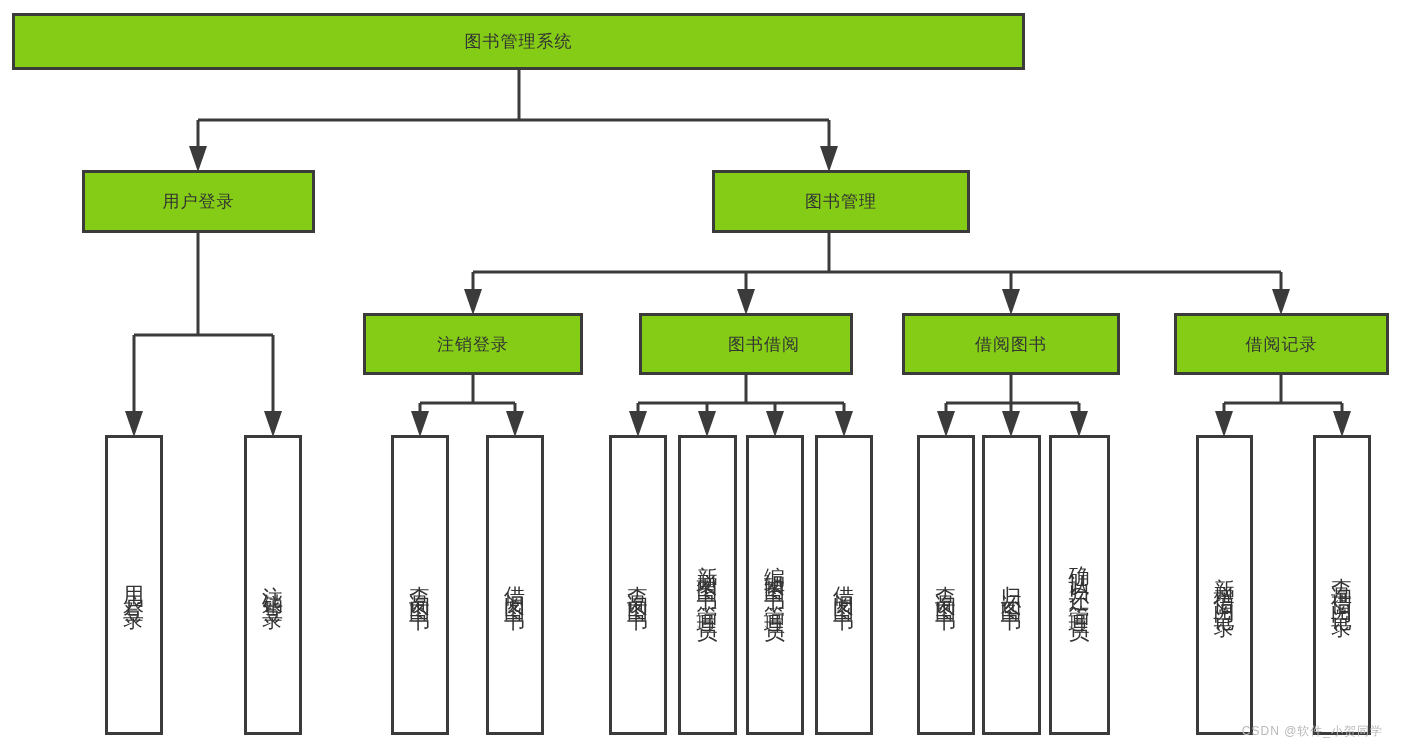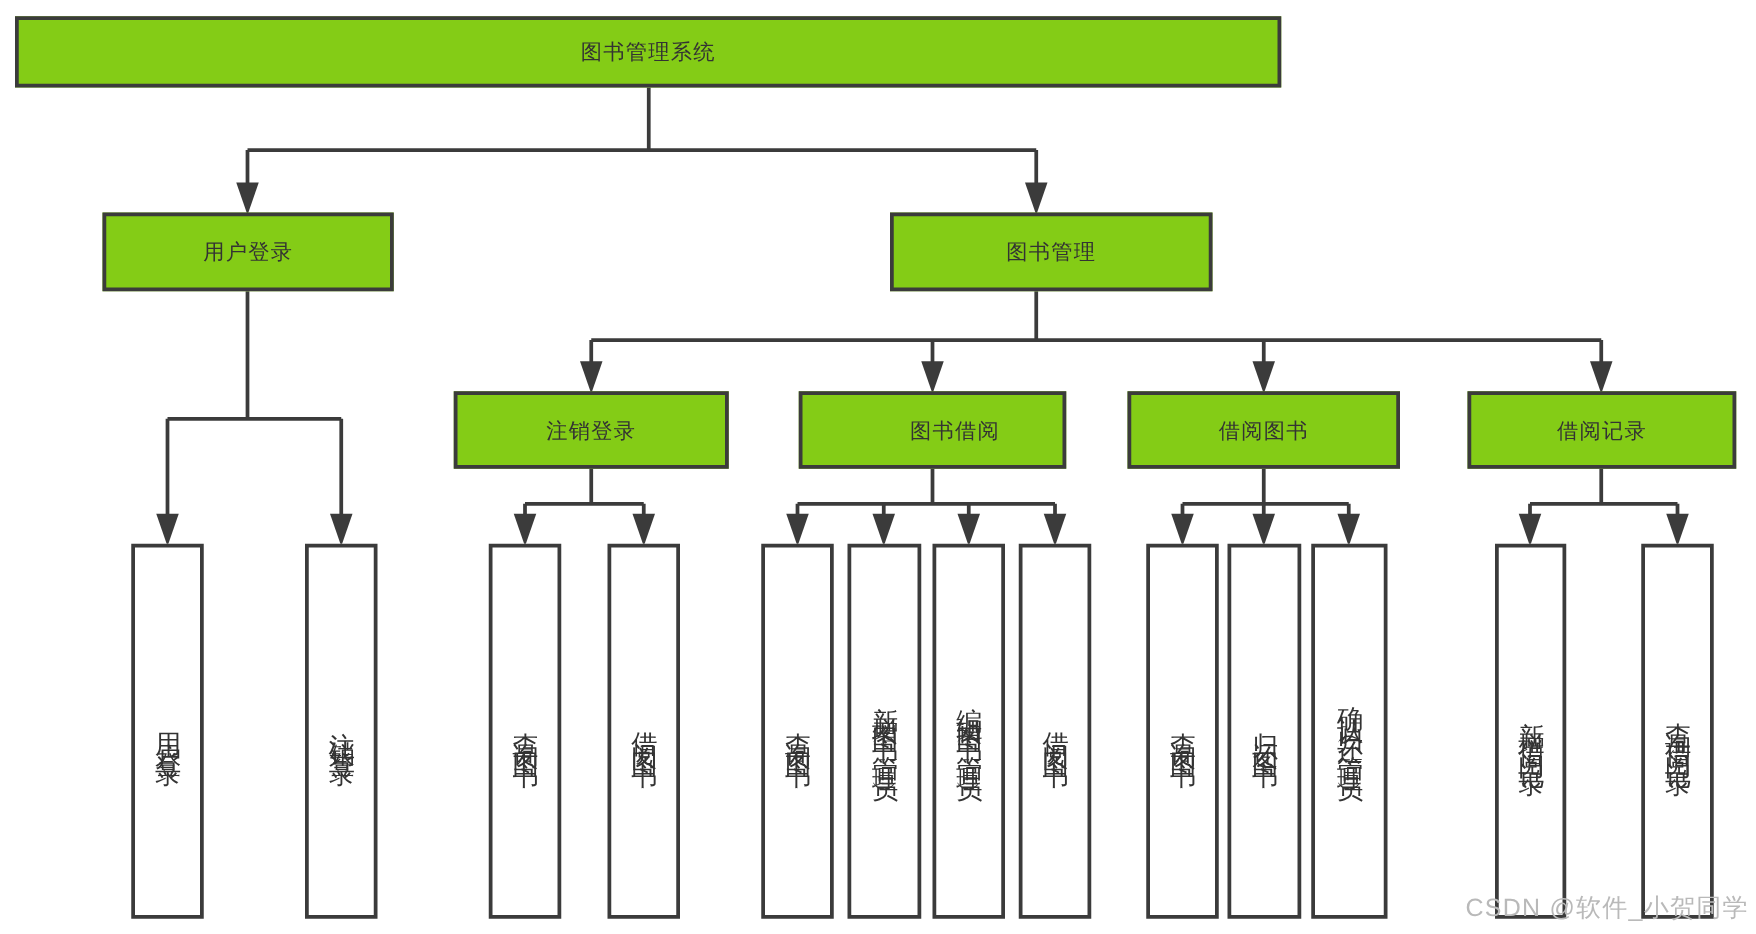--- a/index.html
+++ b/index.html
@@ -26,22 +26,22 @@
     border:3px solid #3b3b3b;
     box-sizing:border-box;
     display:flex; align-items:center; justify-content:center;
     writing-mode:vertical-rl;
     text-orientation:mixed;
     font-size:21px; color:#333333; letter-spacing:8px;
     line-height:1;
   }
   .watermark {
     position:absolute;
-    right:6px; bottom:7px;
-    font-size:20px;
+    right:22px; bottom:7px;
+    font-size:12px;
     color:#b9b9b9;
     letter-spacing:1px;
     white-space:nowrap;
   }
 </style>
 </head>
 <body>
 
 <div class="canvas">
 

